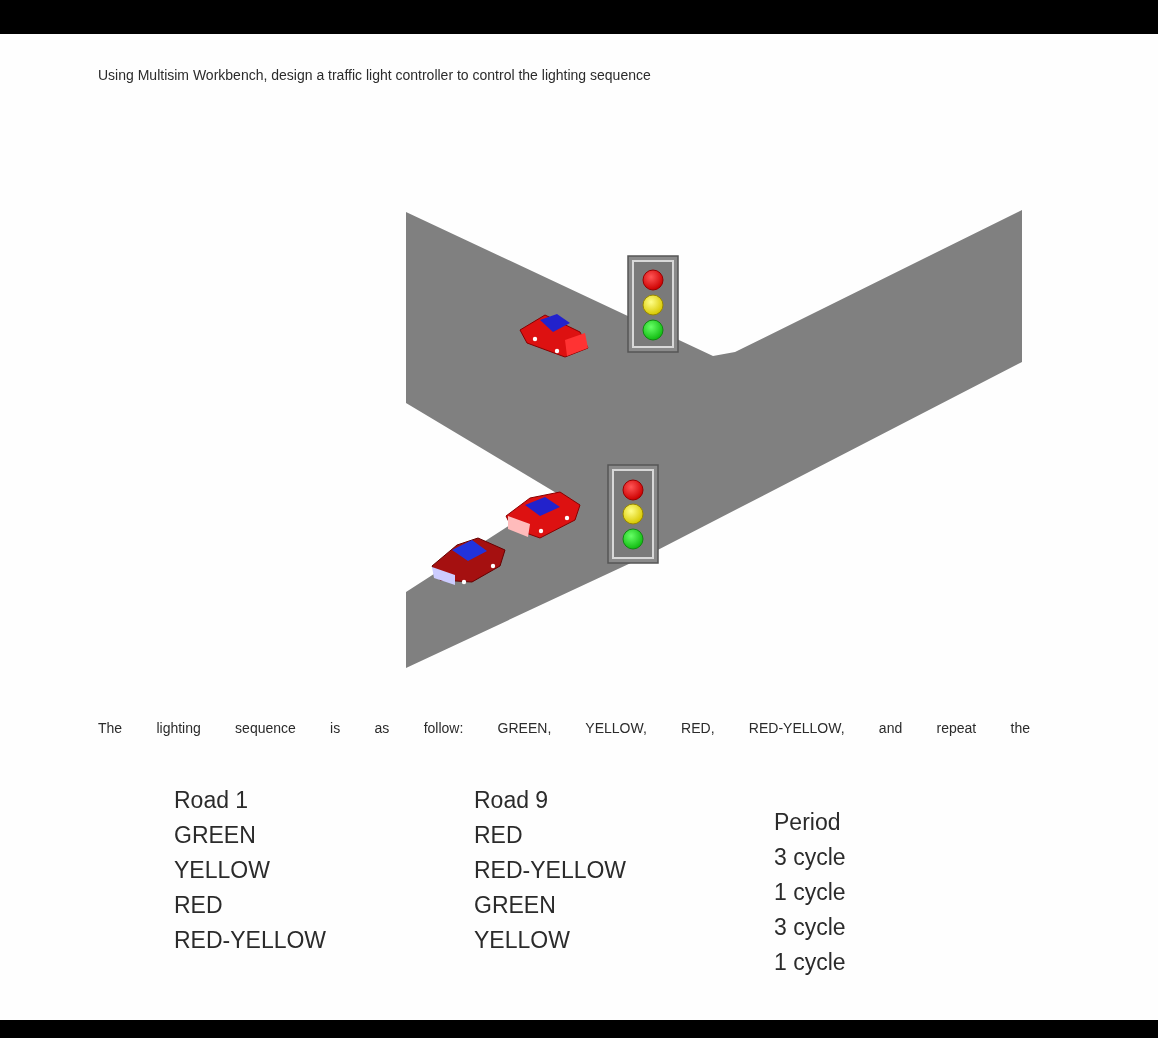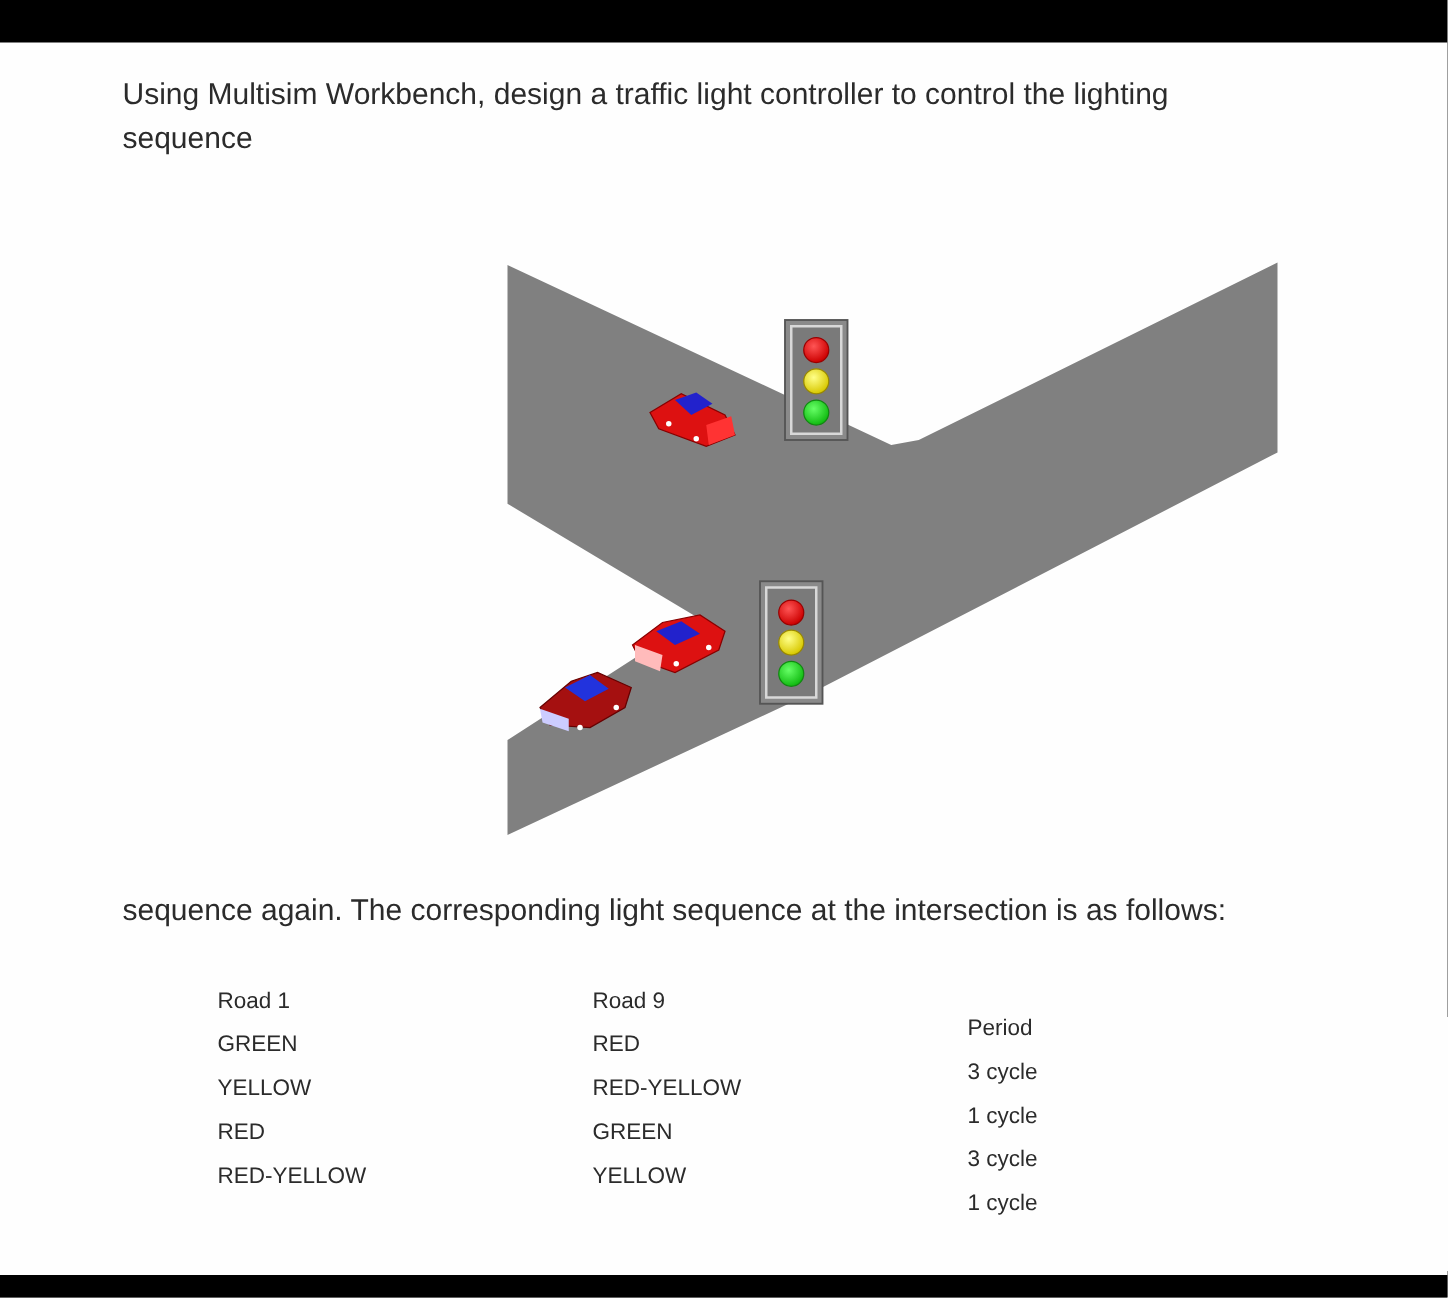--- a/index.html
+++ b/index.html
@@ -1,24 +1,24 @@
 <!DOCTYPE html>
 <html><head>
 <meta charset="utf-8">
 <style>
   html, body { margin:0; padding:0; }
   body { width:1158px; height:1038px; background:#000; position:relative; overflow:hidden;
          font-family:"Liberation Sans", "DejaVu Sans", sans-serif; }
   .page { position:absolute; left:0; top:34px; width:1158px; height:986px; background:#fefefe; }
-  .para { position:absolute; left:98px; width:932px; color:#2b2b2b; font-size:24px; line-height:35px; }
+  .para { position:absolute; left:98px; width:932px; color:#2b2b2b; font-size:14px; line-height:35px; }
   .p1 { top:24px; }
   .p2 { top:677px; text-align:justify; text-align-last:left; }
   .p2 .l1 { display:block; text-align:justify; text-align-last:justify; }
   .figure { position:absolute; left:0; top:0; }
-  .table { position:absolute; left:174px; top:749px; width:700px; color:#2b2b2b; font-size:18px; }
+  .table { position:absolute; left:174px; top:749px; width:700px; color:#2b2b2b; font-size:23px; }
   .row { position:relative; height:35px; line-height:35px; }
   .c1 { position:absolute; left:0; }
   .c2 { position:absolute; left:300px; }
   .c3 { position:absolute; left:600px;margin-top:22px; }
   .bottombar { position:absolute; left:0; top:1020px; width:1158px; height:18px; background:#000; }
 </style>
 </head>
 <body>
 
 <div class="page">
@@ -79,21 +79,21 @@
     <g>
       <polygon points="432,566 457,545 478,538 505,550 500,566 472,582 440,580" fill="#a51010" stroke="#660000" stroke-width="1"></polygon>
       <polygon points="452,550 472,540 487,551 468,561" fill="#2233dd"></polygon>
       <polygon points="432,567 455,575 455,585 434,578" fill="#ccccff"></polygon>
       <circle cx="464" cy="582" r="2.2" fill="#fff"></circle>
       <circle cx="493" cy="566" r="2.2" fill="#fff"></circle>
     </g>
   </svg>
 
   <div class="para p2">
-    <div>sequence again. The corresponding light sequence at the intersection is as follows:</div>
+    <span class="l1">The lighting sequence is as follow: GREEN, YELLOW, RED, RED-YELLOW, and repeat the</span>
   </div>
 
   <div class="table">
     <div class="row">
       <span class="c1">Road 1</span>
       <span class="c2">Road 9</span>
       <span class="c3">Period</span>
     </div>
     <div class="row">
       <span class="c1">GREEN</span>

